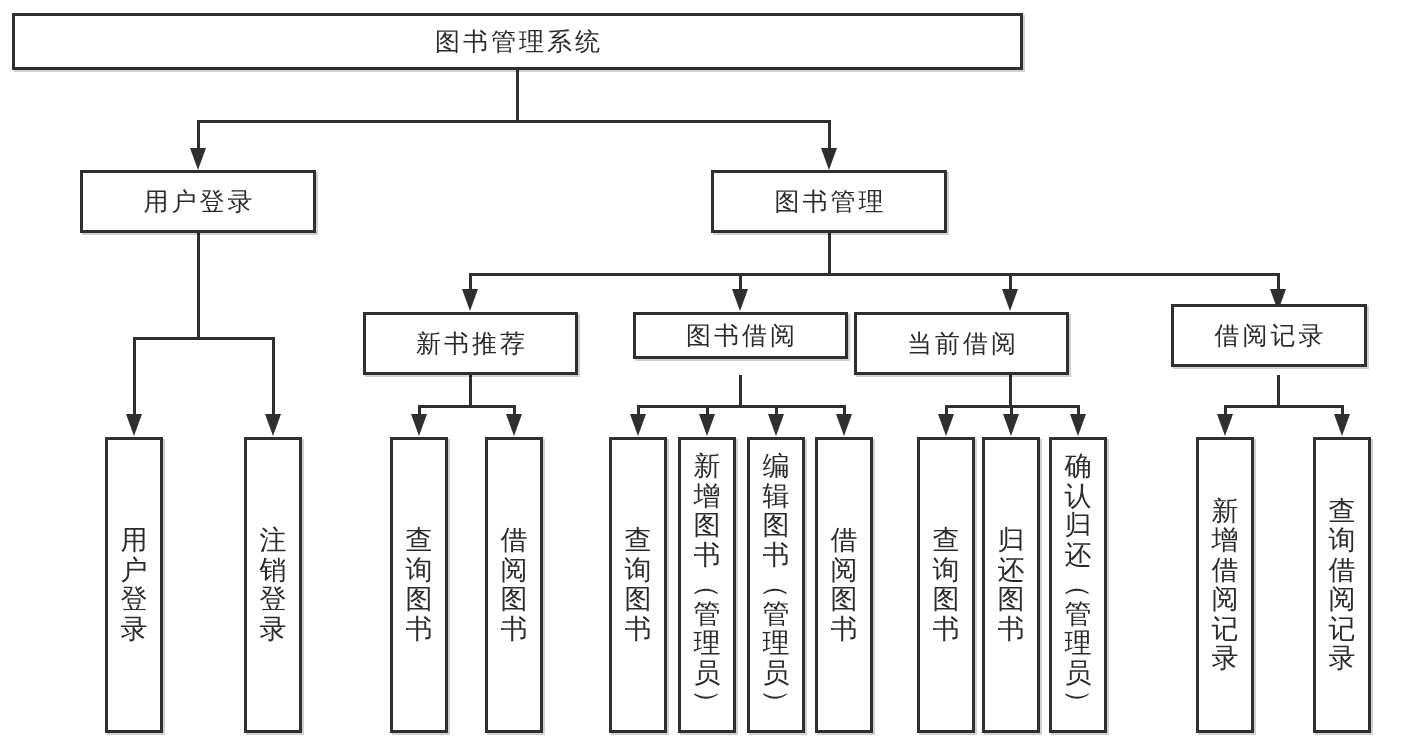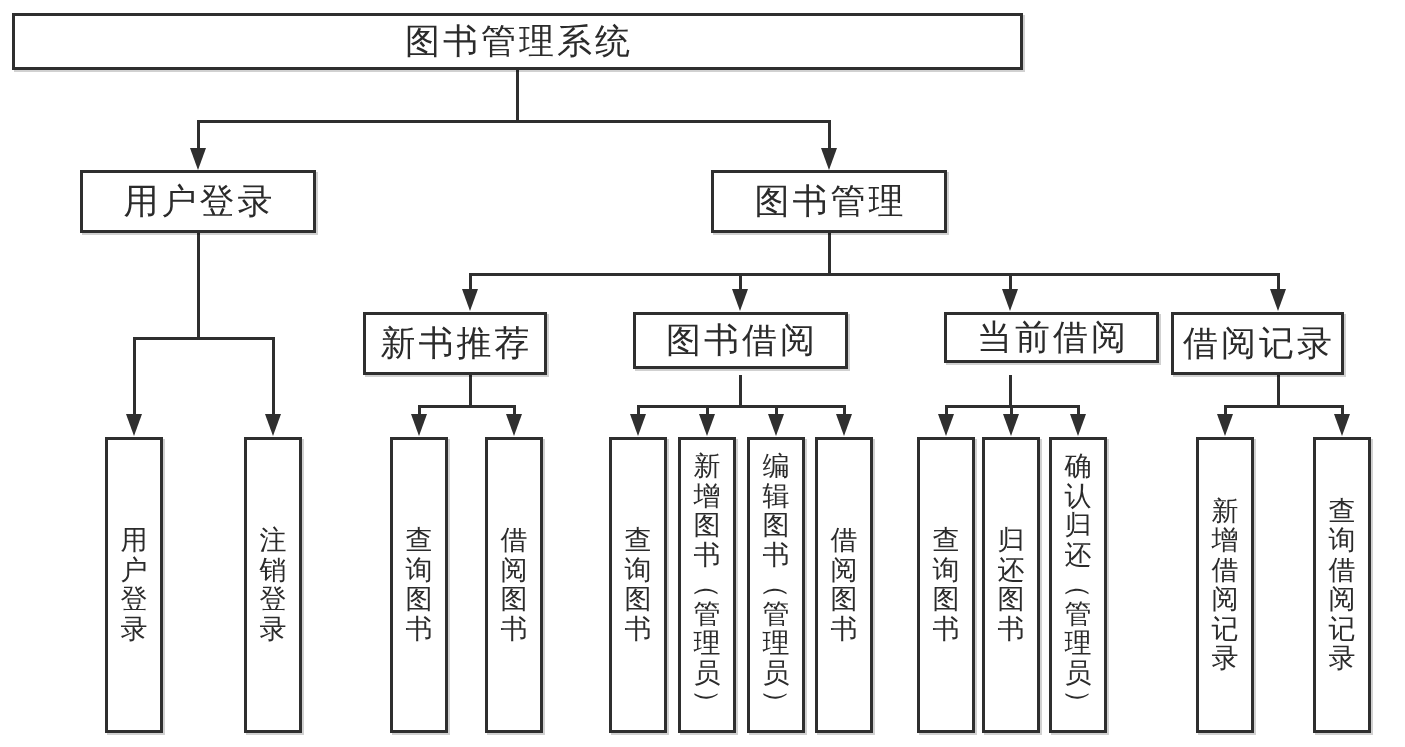--- a/index.html
+++ b/index.html
@@ -11,21 +11,21 @@
     background:var(--bg,#ffffff); overflow:hidden;
     color:var(--text,#2b2b2b);
   }
   .box {
     position:absolute; background:var(--boxbg,#ffffff);
     border:3px solid var(--line,#2f2f2f);
     box-shadow:2px 2px 0 rgba(0,0,0,0.18);
     display:flex; align-items:center; justify-content:center;
   }
   .hlabel {
-    font-size:35px; letter-spacing:3px; text-indent:3px;
+    font-size:25px; letter-spacing:3px; text-indent:3px;
     white-space:nowrap; color:var(--text,#2b2b2b);
   }
   .leafbox {
     flex-direction:column; align-items:center; justify-content:center;
   }
   .vchar {
     display:block; font-size:27px; line-height:29.5px; height:29.5px;
     text-align:center; color:var(--text,#2b2b2b);
   }
   .vchar.rot { transform:rotate(90deg); }
@@ -107,30 +107,30 @@
     <span class="hlabel">图书管理系统</span>
   </div>
 
   <div class="box" style="left:711px;top:170px;width:236px;height:63px">
     <span class="hlabel">图书管理</span>
   </div>
   <div class="box" style="left:80px;top:170px;width:236px;height:63px">
     <span class="hlabel">用户登录</span>
   </div>
 
-  <div class="box" style="left:363px;top:312px;width:184px;height:63px">
+  <div class="box" style="left:363px;top:312px;width:215px;height:63px">
     <span class="hlabel">新书推荐</span>
   </div>
-  <div class="box" style="left:633px;top:312px;width:215px;height:57px">
+  <div class="box" style="left:633px;top:312px;width:215px;height:47px">
     <span class="hlabel">图书借阅</span>
   </div>
-  <div class="box" style="left:944px;top:312px;width:215px;height:51px">
+  <div class="box" style="left:854px;top:312px;width:215px;height:63px">
     <span class="hlabel">当前借阅</span>
   </div>
-  <div class="box" style="left:1171px;top:312px;width:173px;height:63px">
+  <div class="box" style="left:1171px;top:304px;width:196px;height:63px">
     <span class="hlabel">借阅记录</span>
   </div>
 
   <div id="leaves">
       <div class="box leafbox" style="left: 105px; top: 437px; width: 58px; height: 296px;">
         <span class="vchar">用</span>
         <span class="vchar">户</span>
         <span class="vchar">登</span>
         <span class="vchar">录</span>
       </div>

